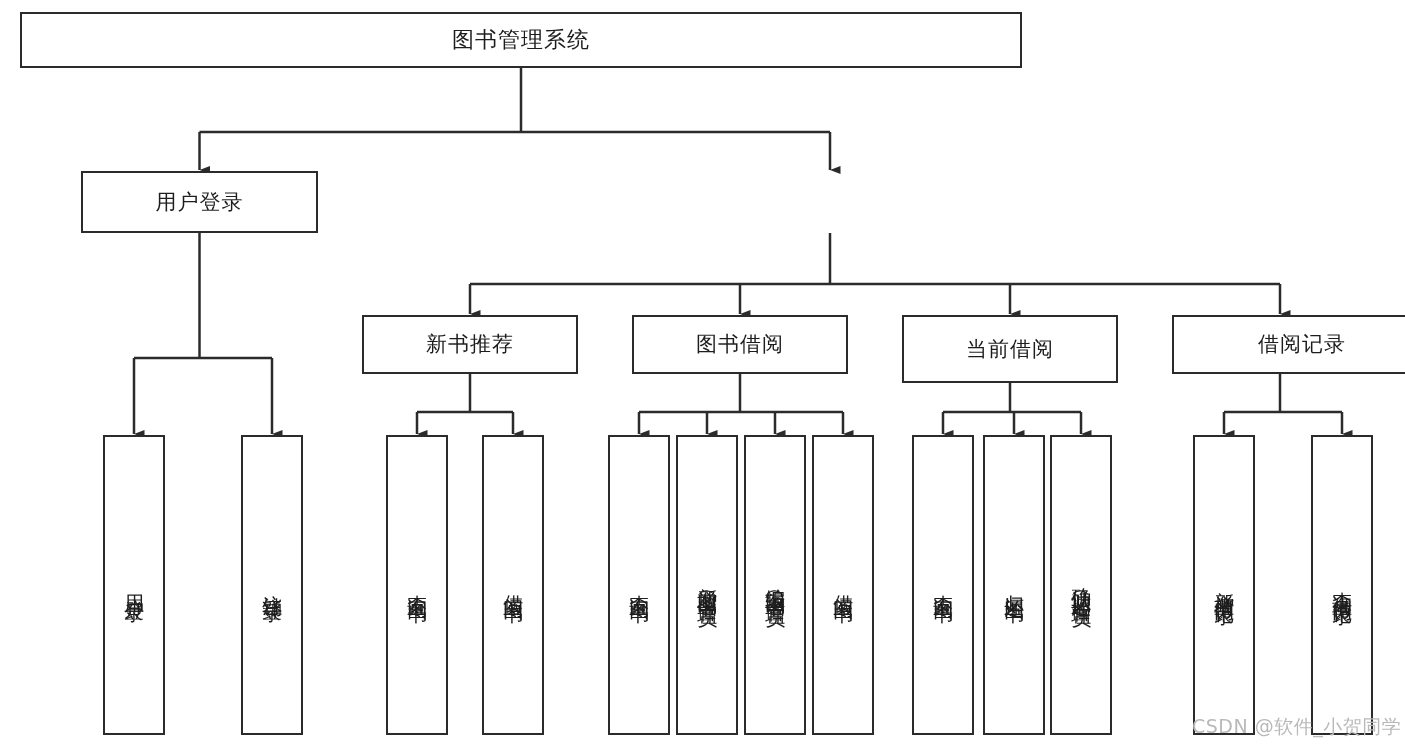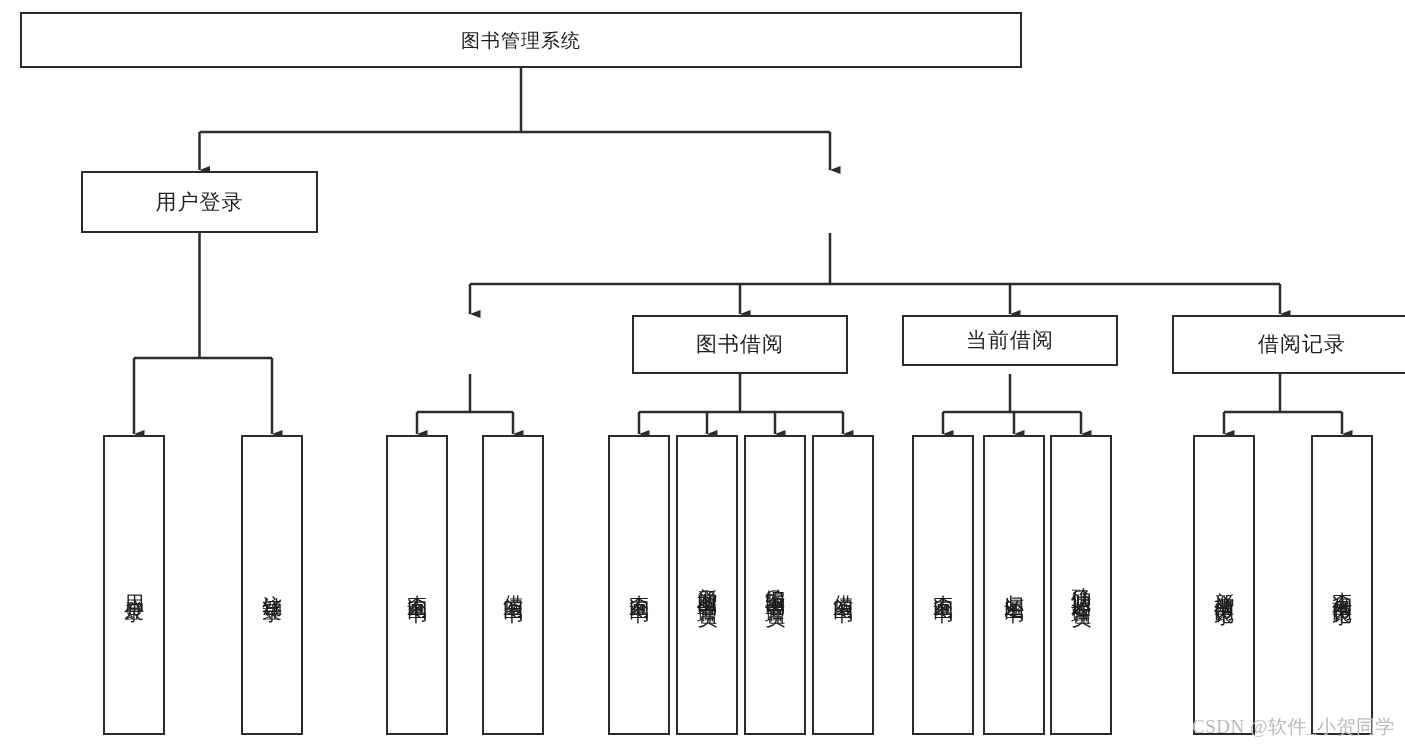--- a/index.html
+++ b/index.html
@@ -45,30 +45,29 @@
     text-align: center;
   }
   .node.leaf .node-label {
     writing-mode: vertical-rl;
     text-orientation: upright;
     letter-spacing: 3px;
     font-size: 20px;
     white-space: nowrap;
   }
   .node.root .node-label {
-    font-size: 19px;
+    font-size: 22px;
   }
   .watermark {
     position: absolute;
     color: #b9b9b9;
     font-size: 19px;
     letter-spacing: 0.5px;
     white-space: nowrap;
     z-index: 5;
-    font-family: Liberation Serif, serif;
   }
 </style>
 </head>
 <body>
 
 <div id="diagram-root">
 
   <svg id="edge-layer" viewBox="0 0 1405 747" xmlns="http://www.w3.org/2000/svg">
     <defs>
       <marker id="arrowhead" markerWidth="9" markerHeight="11" refX="4" refY="10.5" orient="auto" markerUnits="userSpaceOnUse">
@@ -114,26 +113,29 @@
 
   <div class="node root" style="left:20px; top:12px; width:1002px; height:56px;">
     <span class="node-label">图书管理系统</span>
   </div>
 
   <div class="node" style="left:81px; top:171px; width:237px; height:62px;">
     <span class="node-label">用户登录</span>
   </div>
 
 
+  <div class="node" style="left:362px; top:315px; width:216px; height:59px;">
+    <span class="node-label">新书推荐</span>
+  </div>
 
   <div class="node" style="left:632px; top:315px; width:216px; height:59px;">
     <span class="node-label">图书借阅</span>
   </div>
 
-  <div class="node" style="left:902px; top:315px; width:216px; height:51px;">
+  <div class="node" style="left:902px; top:315px; width:216px; height:68px;">
     <span class="node-label">当前借阅</span>
   </div>
 
   <div class="node" style="left:1172px; top:315px; width:260px; height:59px;">
     <span class="node-label">借阅记录</span>
   </div>
 
   <div class="node leaf" style="left:103px; top:435px; width:62px; height:300px;">
     <span class="node-label">用户登录</span>
   </div>

